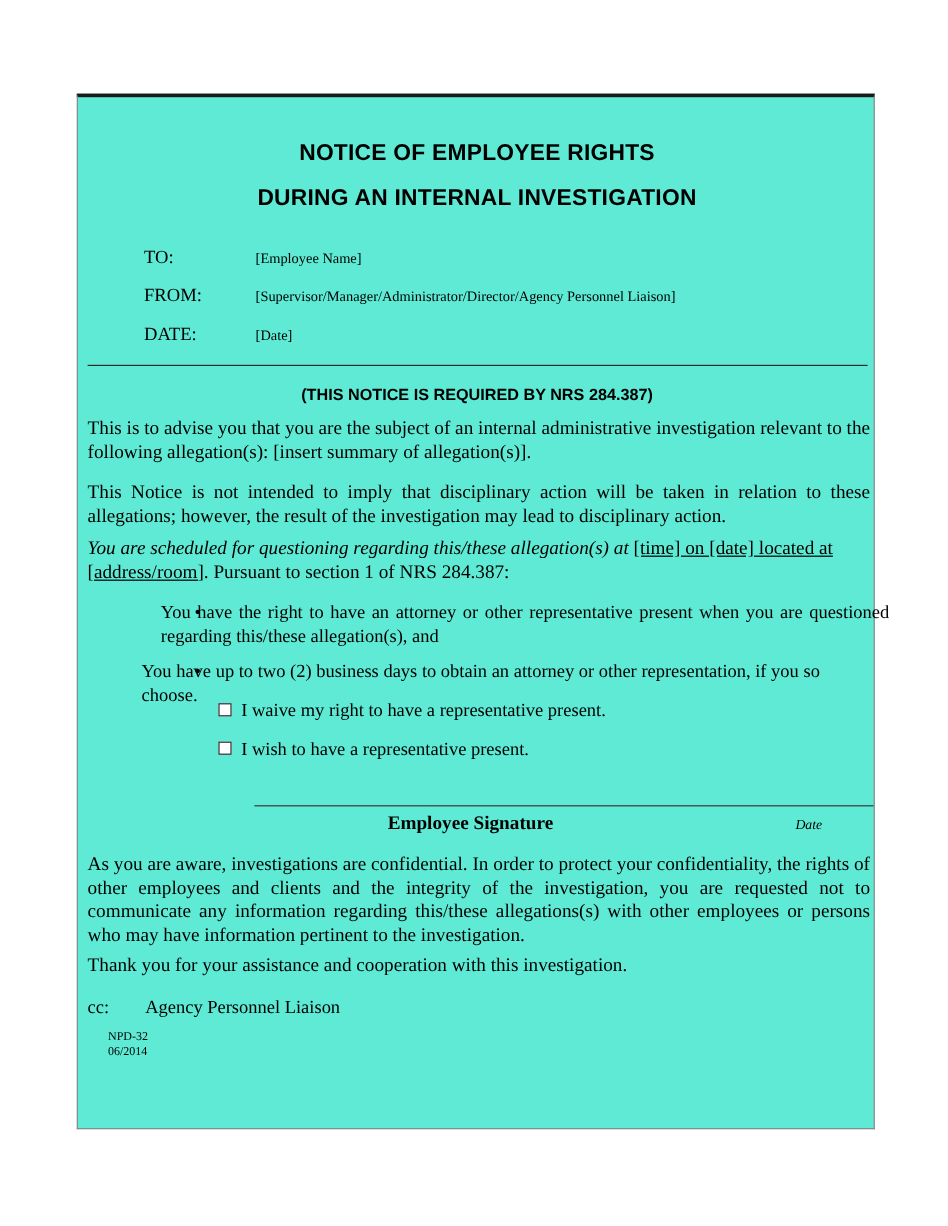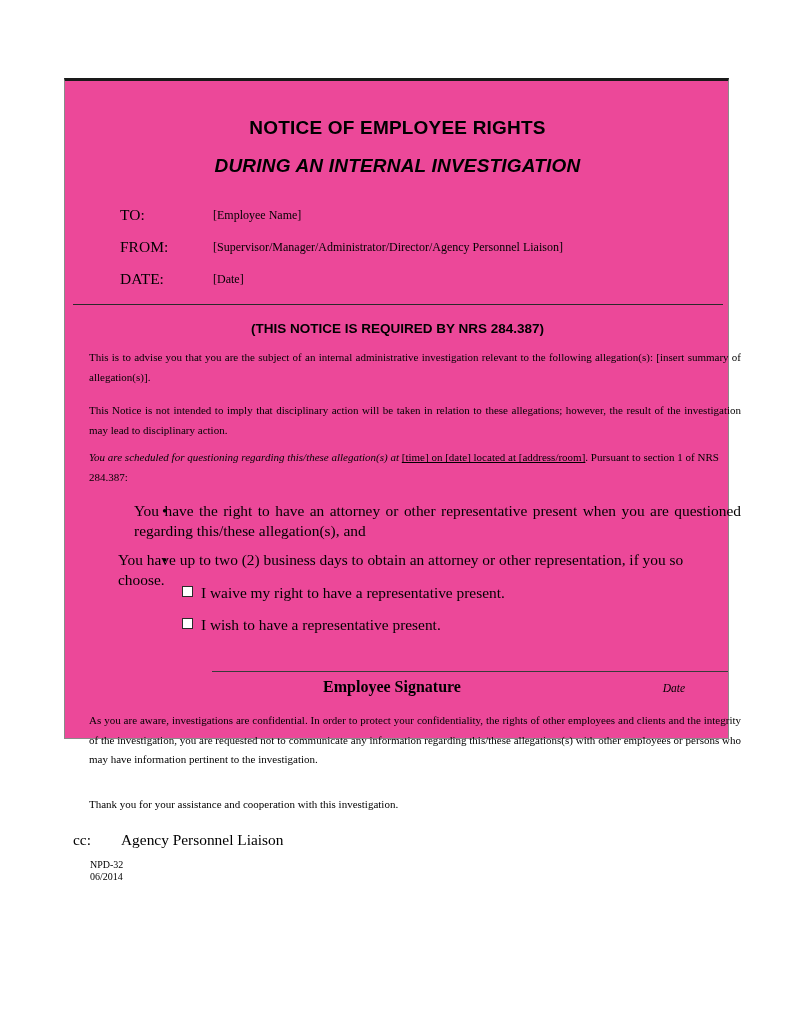--- a/index.html
+++ b/index.html
@@ -15,27 +15,27 @@
     color: #000000;
     overflow: hidden;
   }
 
   
   #doc-frame {
     position: absolute;
     left: 64px;
     top: 78px;
     width: 665px;
-    height: 661px;
+    height: 863px;
     box-sizing: border-box;
     border-left: 1.5px solid #8a8a8a;
     border-right: 1.5px solid #8a8a8a;
     border-bottom: 1.5px solid #8a8a8a;
     border-top: 3px solid #1a1a1a;
-    background: #ec4899;
+    background: #5eead4;
   }
 
   #doc-body {
     position: absolute;
     left: 4px;
     top: 0;
     width: 657px;
     height: 100%;
   }
 
@@ -48,21 +48,20 @@
   }
   #title-line-1 {
     position: absolute;
     left: 0; top: 36px; width: 657px;
     font-size: 19px;
   }
   #title-line-2 {
     position: absolute;
     left: 0; top: 74px; width: 657px;
     font-size: 19px;
-    font-style: italic;
   }
 
   
   .memo-row {
     position: absolute;
     left: 0;
     width: 657px;
     font-size: 15.5px;
     line-height: 18px;
   }
@@ -101,23 +100,23 @@
     width: 657px;
     text-align: center;
     font-family: "Liberation Sans", "DejaVu Sans", sans-serif;
     font-weight: bold;
     font-size: 13.5px;
   }
 
   
   .para {
     position: absolute;
-    left: 20px;
+    left: 4px;
     width: 652px;
-    font-size: 11px;
+    font-size: 16px;
     line-height: 19.5px;
     text-align: justify;
     text-justify: inter-word;
   }
   #para-1 { top: 267px; }
   #para-2 { top: 320px; }
   #para-3 { top: 367px; text-align: left; }
 
   .italic-lead { font-style: italic; }
   .uline { text-decoration: underline; }

